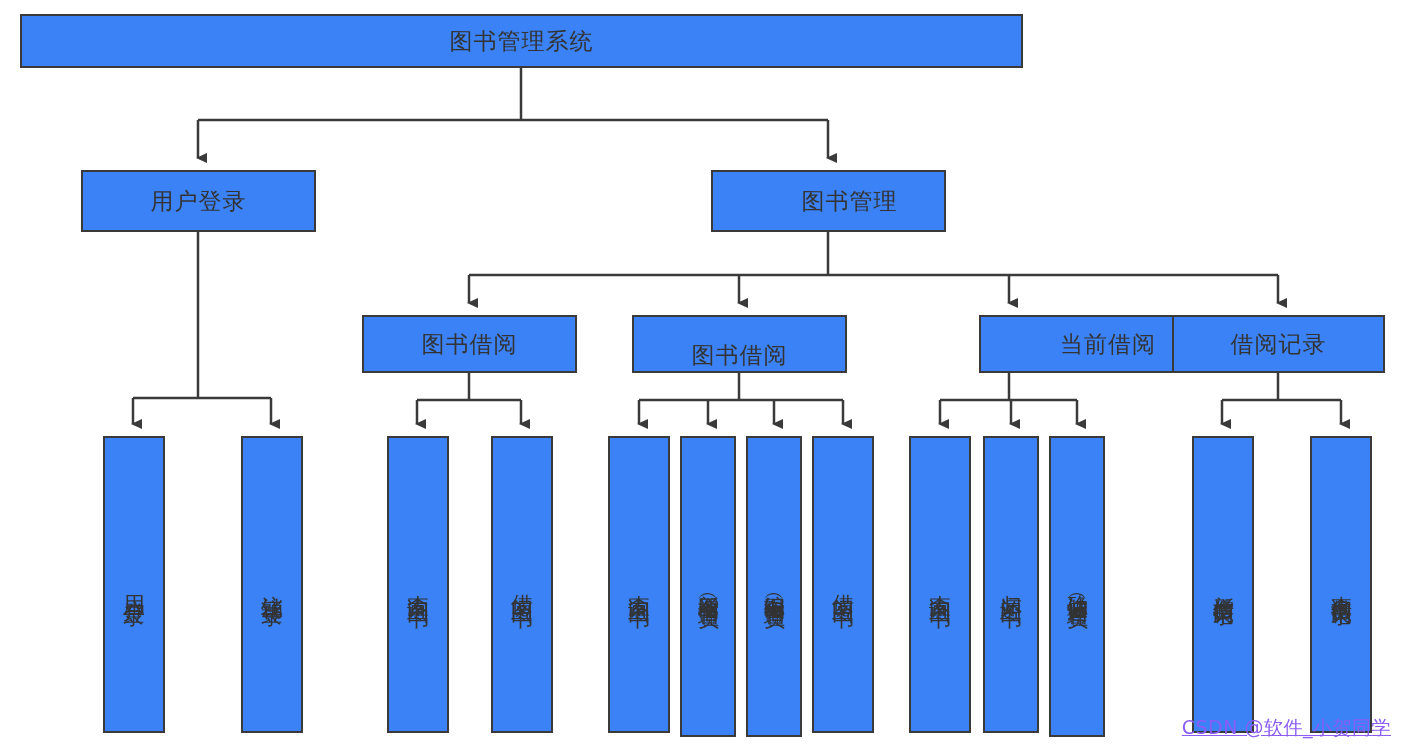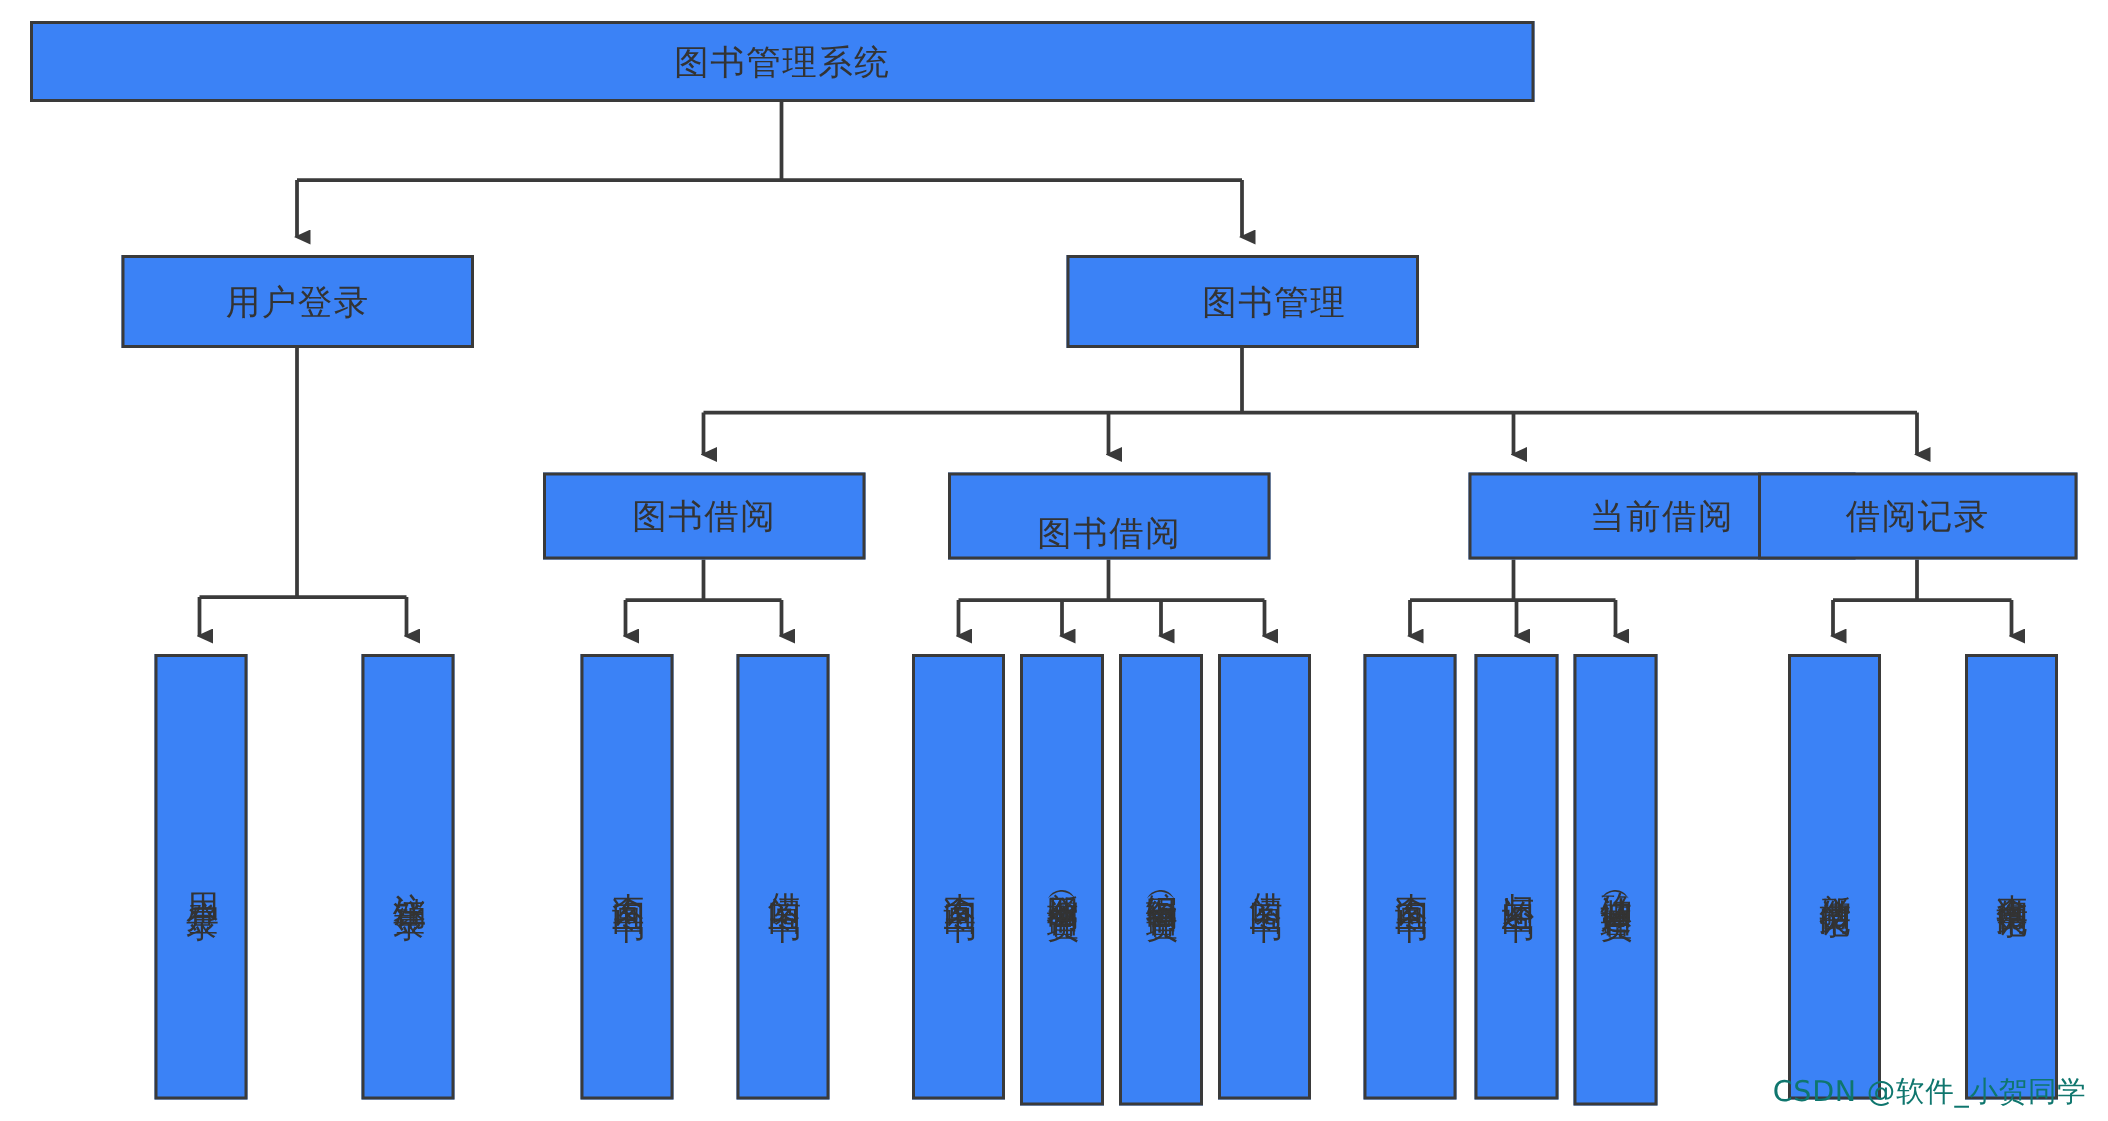--- a/index.html
+++ b/index.html
@@ -41,23 +41,24 @@
     writing-mode:vertical-rl;
     text-orientation:upright;
     display:block;
     white-space:nowrap;
   }
   .watermark{
     position:absolute;
     right:14px;
     bottom:6px;
     font-size:19px;
-    color:#0f766e;
+    color:#8b5cf6;
     letter-spacing:0.5px;
     white-space:nowrap;
+    text-decoration:underline;
   }
 </style>
 </head>
 <body>
 
 <div id="stage">
 
   <svg id="wires" viewBox="0 0 1405 747" xmlns="http://www.w3.org/2000/svg">
     <defs>
       <marker id="arr" markerWidth="11" markerHeight="11" refX="5" refY="9" orient="auto" markerUnits="userSpaceOnUse">

